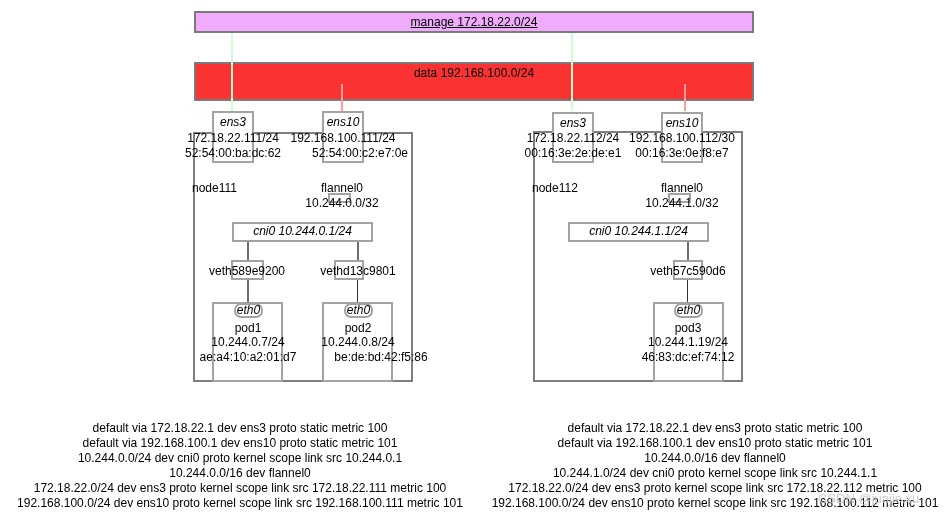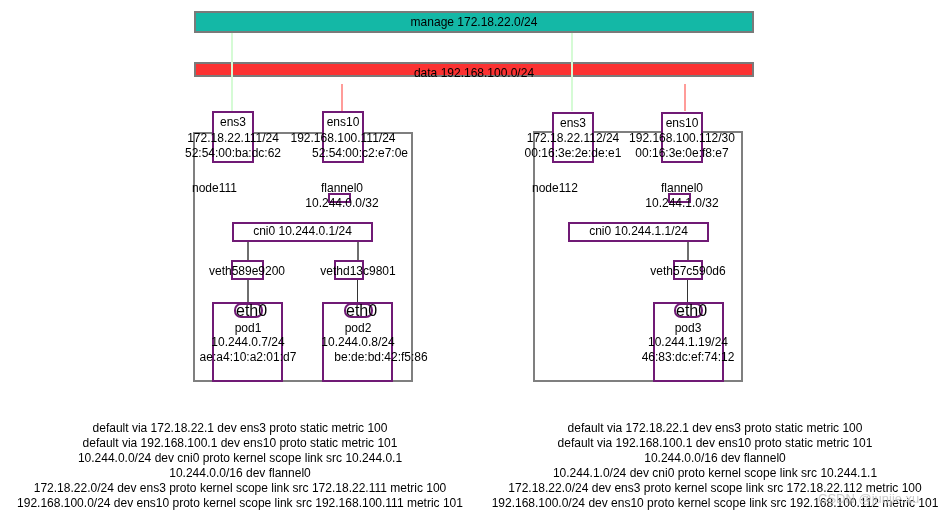--- a/index.html
+++ b/index.html
@@ -5,57 +5,57 @@
   html,body { margin:0; padding:0; background:#ffffff; }
   .canvas {
     position:relative; width:950px; height:517px; background:#ffffff;
     font-family:"Liberation Sans", sans-serif; font-size:12px; color:#000;
     overflow:hidden;
   }
   .bar {
     position:absolute; box-sizing:border-box; border:2px solid #7a7a7a;
     text-align:center; line-height:18px; z-index:1;
   }
-  .bar.manage { background:#14b8a6; }
+  .bar.manage { background:#f0abfc;text-decoration:underline; }
   .bar.data   { background:#fb3232; }
   .vline { position:absolute; width:2px; z-index:3; }
   .vline.green { background:#d5fbd5; }
   .vline.red   { background:#ff9c99; }
   .nodebox {
     position:absolute; box-sizing:border-box; border:2px solid #7f7f7f;
     background:transparent; z-index:1;
   }
   .box {
-    position:absolute; box-sizing:border-box; border:2px solid #701a75;
-    background:#ffffff; z-index:4;
+    position:absolute; box-sizing:border-box; border:2px solid #a3a3a3;
+    background:#ffffff; z-index:4;font-style:italic;
   }
   .box.small { z-index:2; }
   .box.pod { z-index:3; }
   .box.ens { padding-top:2px; text-align:center; }
   .box.cni { text-align:center; line-height:15px; }
-  .box.eth { text-align:center; line-height:11px; font-size:16px;border-radius:7px; }
+  .box.eth { text-align:center; line-height:11px; font-size:12px;border-radius:7px; }
   .cline { position:absolute; width:2px; background:#6e6e6e; z-index:2; }
   .cline.thin { width:1px; background:#333; }
   .lbl { position:absolute; white-space:nowrap; z-index:5; }
   .ctr { text-align:center; }
   .routes { position:absolute; width:460px; text-align:center; line-height:15px; z-index:1; }
   .watermark {
     position:absolute; z-index:6; color:rgba(195,195,195,0.85);
     font-size:13px; white-space:nowrap;
   }
 </style>
 </head>
 <body>
 
 <div class="canvas">
 
   <div class="bar manage" style="left:194px;top:11px;width:560px;height:22px;">
     <span>manage 172.18.22.0/24</span>
   </div>
-  <div class="bar data" style="left:194px;top:62px;width:560px;height:15px;">
+  <div class="bar data" style="left:194px;top:62px;width:560px;height:39px;">
     <span>data 192.168.100.0/24</span>
   </div>
 
   <div class="vline green" style="left:231px;top:33px;height:78px;"></div>
   <div class="vline green" style="left:571px;top:33px;height:78px;"></div>
   <div class="vline red" style="left:341px;top:84px;height:27px;"></div>
   <div class="vline red" style="left:684px;top:84px;height:27px;"></div>
 
   <div class="nodebox" style="left:193px;top:132px;width:220px;height:250px;"></div>
   <div class="lbl" style="left:192px;top:181px;">node111</div>

